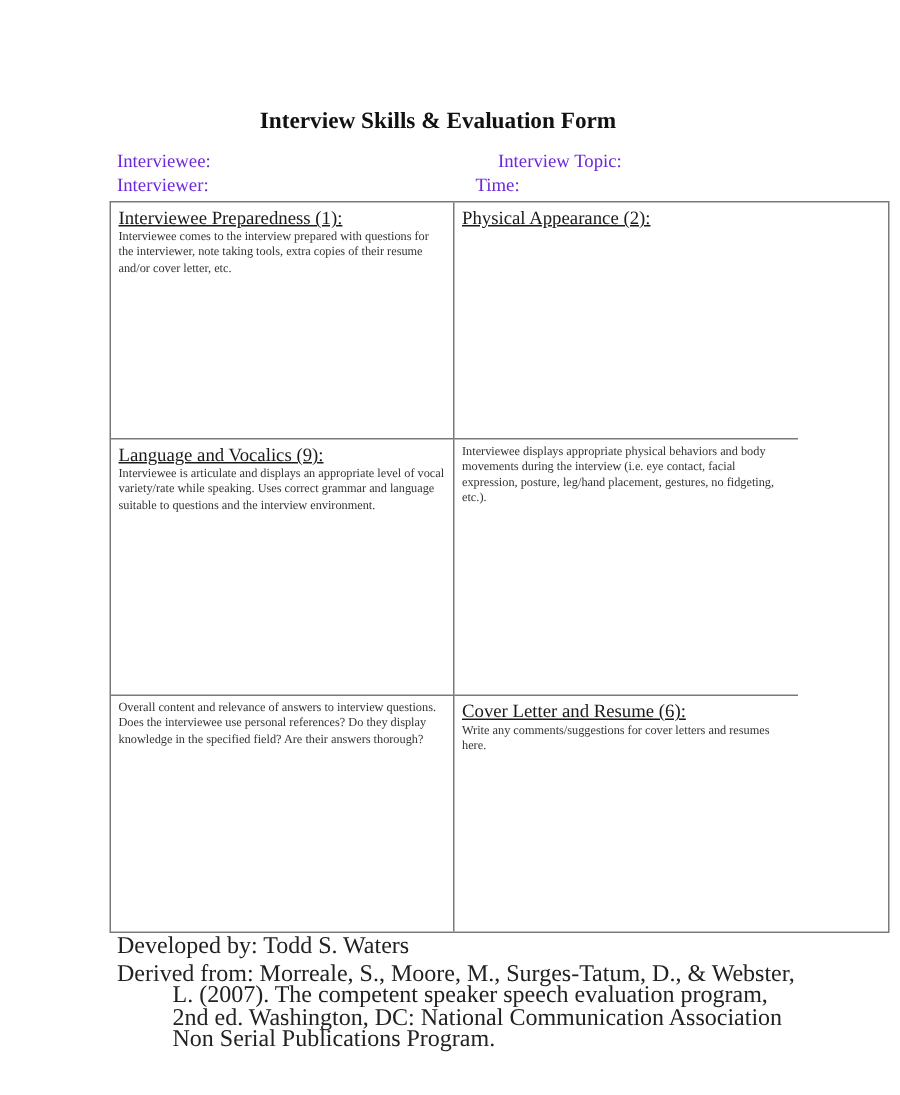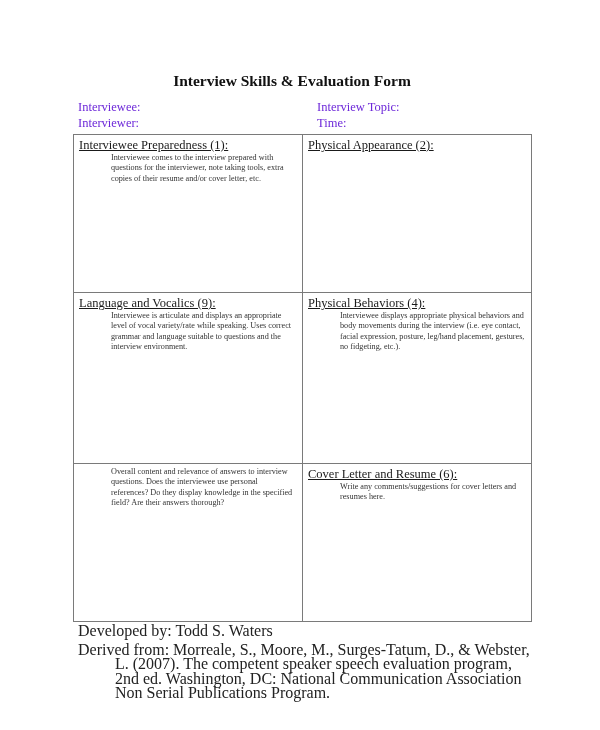--- a/index.html
+++ b/index.html
@@ -27,21 +27,21 @@
     }
     .meta {
       position: absolute;
       font-size: 12.5px;
       color: #6d28d9;
     }
     .grid {
       position: absolute;
       left: 73px;
       top: 134px;
-      width: 459px;
+      width: 520px;
       height: 488px;
       border: 1px solid #7a7a7a;
       box-sizing: border-box;
       display: grid;
       grid-template-columns: 229px 229px;
       grid-template-rows: 158px 171px 157px;
     }
     .cell {
       box-sizing: border-box;
       padding: 3px 5px 0 5px;
@@ -54,21 +54,20 @@
       font-size: 12.5px;
       text-decoration: underline;
       color: #1a1a1a;
       line-height: 14px;
       margin-bottom: 1px;
     }
     .cell-desc {
       font-size: 8.2px;
       line-height: 10.4px;
       color: #333;
-      margin-left: 32px;
     }
     .footer {
       position: absolute;
       left: 78px;
       top: 624px;
       width: 460px;
       font-size: 16px;
       line-height: 14.5px;
       color: #222;
     }
@@ -78,37 +77,36 @@
       margin-top: 4px;
     }
   </style>
 </head>
 <body>
 
 <div class="title">Interview Skills &amp; Evaluation Form</div>
 
 <div class="meta" style="left:78px; top:100px;">Interviewee:</div>
 <div class="meta" style="left:78px; top:116px;">Interviewer:</div>
-<div class="meta" style="left:317px; top:100px;">Interview Topic:</div>
+<div class="meta" style="left:332px; top:100px;">Interview Topic:</div>
 <div class="meta" style="left:317px; top:116px;">Time:</div>
 
 <div class="grid">
   <div class="cell">
     <div class="cell-title">Interviewee Preparedness (1):</div>
     <div class="cell-desc">Interviewee comes to the interview prepared with questions for the interviewer, note taking tools, extra copies of their resume and/or cover letter, etc.</div>
   </div>
   <div class="cell right">
     <div class="cell-title">Physical Appearance (2):</div>
   </div>
   <div class="cell">
     <div class="cell-title">Language and Vocalics (9):</div>
     <div class="cell-desc">Interviewee is articulate and displays an appropriate level of vocal variety/rate while speaking. Uses correct grammar and language suitable to questions and the interview environment.</div>
   </div>
   <div class="cell right">
-    <div class="cell-title">Physical Behaviors (4):</div>
     <div class="cell-desc">Interviewee displays appropriate physical behaviors and body movements during the interview (i.e. eye contact, facial expression, posture, leg/hand placement, gestures, no fidgeting, etc.).</div>
   </div>
   <div class="cell last">
     <div class="cell-desc">Overall content and relevance of answers to interview questions. Does the interviewee use personal references? Do they display knowledge in the specified field? Are their answers thorough?</div>
   </div>
   <div class="cell right last">
     <div class="cell-title">Cover Letter and Resume (6):</div>
     <div class="cell-desc">Write any comments/suggestions for cover letters and resumes here.</div>
   </div>
 </div>

